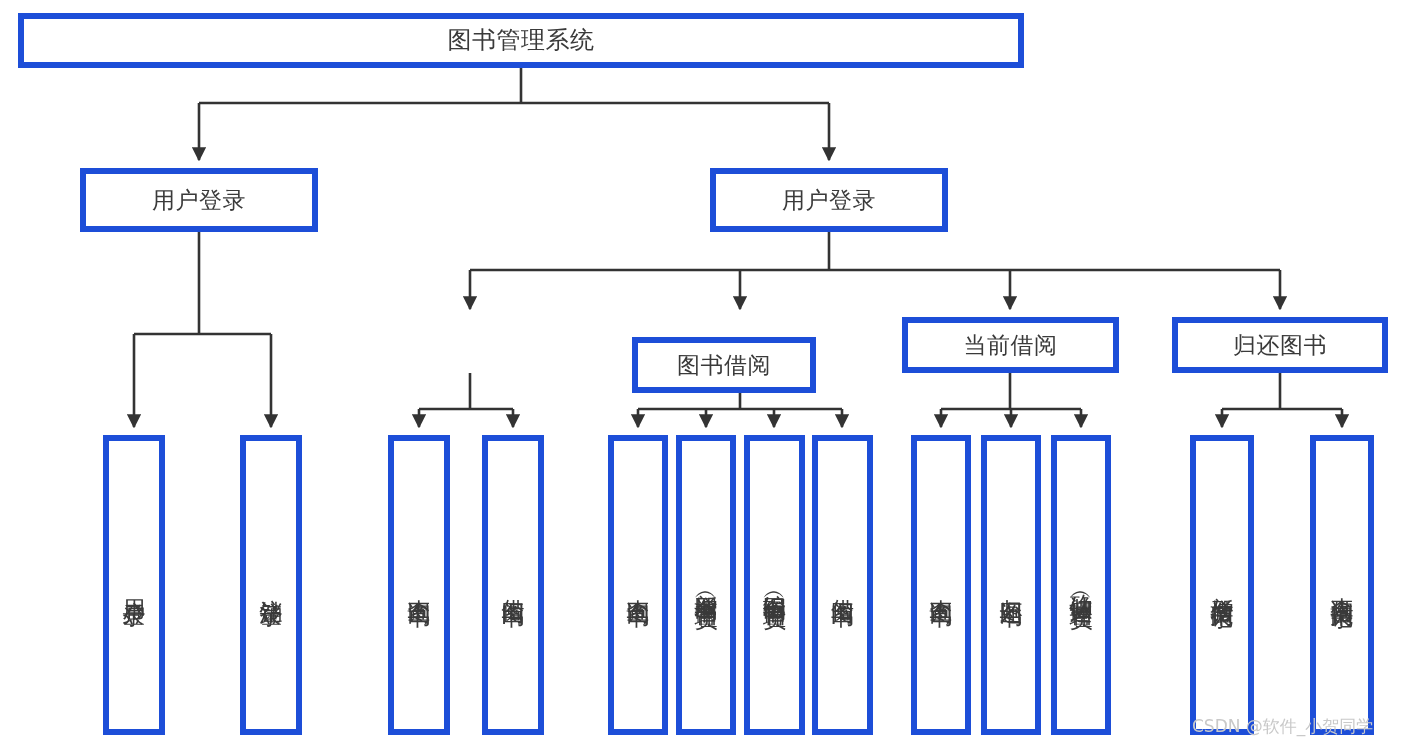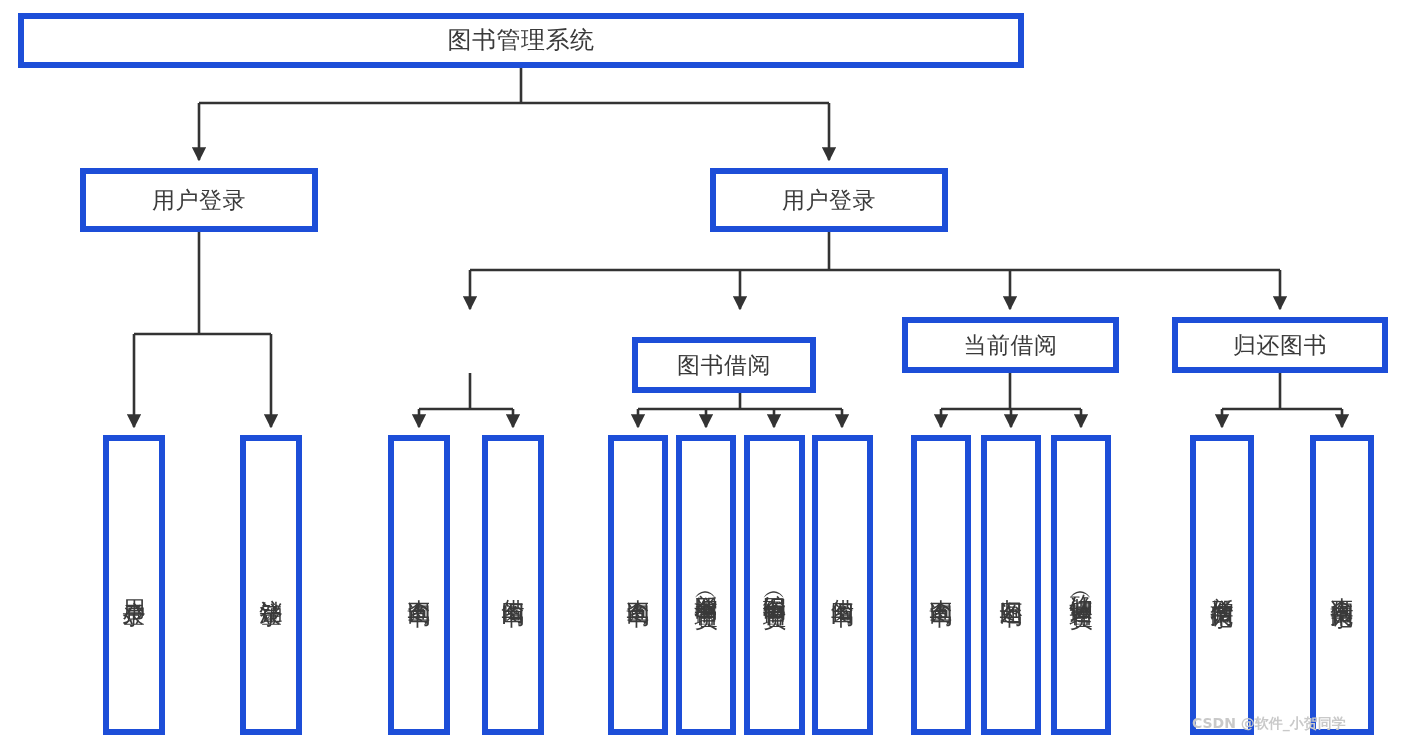--- a/index.html
+++ b/index.html
@@ -60,24 +60,23 @@
     text-orientation: upright;
     font-size: 23px;
     line-height: 1.0;
     letter-spacing: 2px;
     white-space: nowrap;
     max-height: 100%;
   }
   .watermark {
     position: absolute;
     color: #c9c9c9;
-    font-size: 14px;
+    font-size: 17px;
     white-space: nowrap;
     font-family: "DejaVu Sans", "Liberation Sans", sans-serif;
-    font-weight: bold;
   }
 </style>
 </head>
 <body>
 
 <div id="canvas">
 
   <svg id="edges" viewBox="0 0 1405 747" width="1405" height="747">
     <defs>
       <marker id="arrow" viewBox="0 0 10 10" refX="9" refY="5" markerWidth="5.5" markerHeight="5.5" orient="auto-start-reverse">

